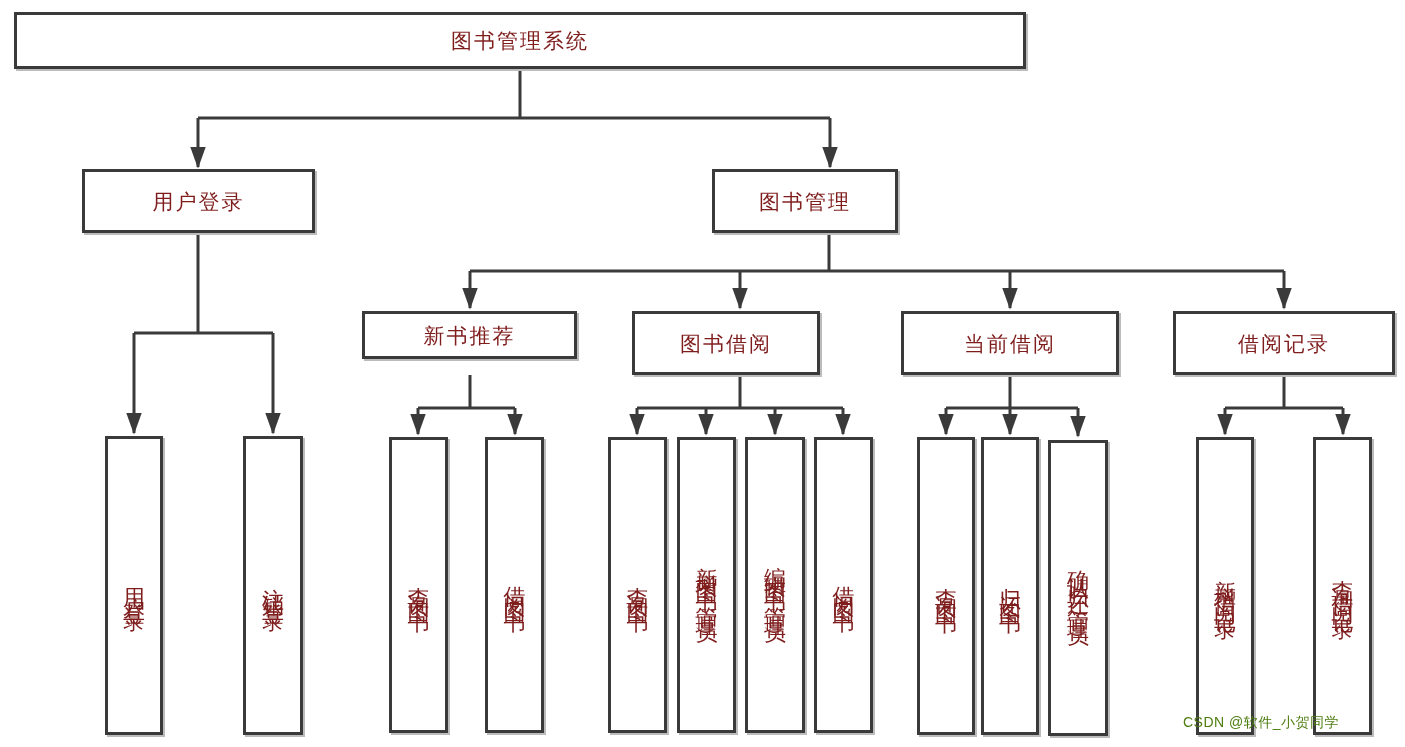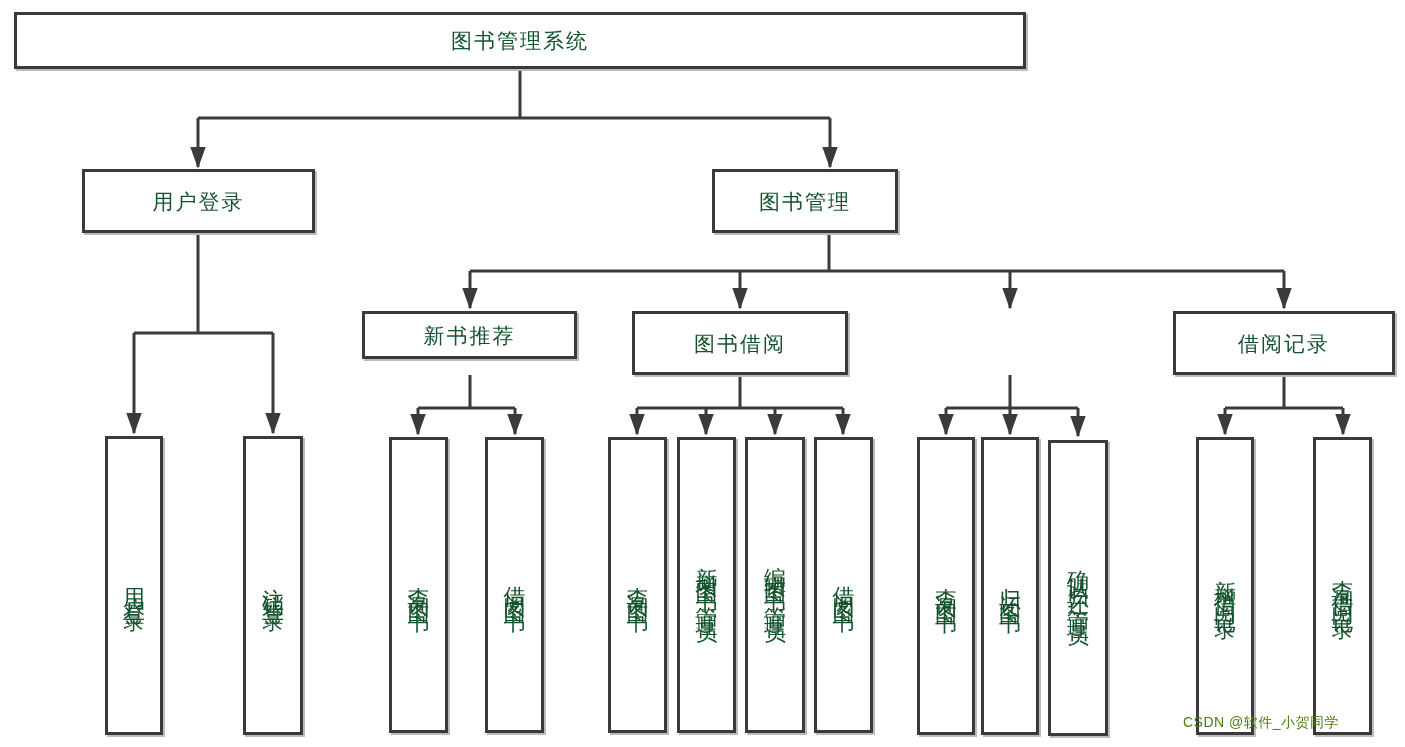--- a/index.html
+++ b/index.html
@@ -17,21 +17,21 @@
     width: 1405px; height: 747px;
   }
   .ln { fill: none; stroke: #3a3a3a; stroke-width: 3; }
   .arw { marker-end: url(#arw); }
   .node {
     position: absolute;
     box-sizing: border-box;
     background: #ffffff;
     border: 3px solid #3a3a3a;
     box-shadow: 2px 2px 0 #bcbcbc;
-    color: #14532d;
+    color: #7f1d1d;
     display: flex;
     align-items: center;
     justify-content: center;
     text-align: right;
   }
   .hnode {
     font-size: 21px;
     letter-spacing: 2px;
     line-height: 1;
     white-space: nowrap;
@@ -99,21 +99,22 @@
     <path class="ln arw" d="M1225 408 V434"></path>
     <path class="ln arw" d="M1343 408 V434"></path>
   </svg>
 
   <div class="node hnode" style="left:14px; top:12px; width:1012px; height:57px;">图书管理系统</div>
 
   <div class="node hnode" style="left:82px; top:169px; width:233px; height:64px;">用户登录</div>
   <div class="node hnode" style="left:712px; top:169px; width:186px; height:64px;">图书管理</div>
 
   <div class="node hnode" style="left:362px; top:311px; width:215px; height:48px;">新书推荐</div>
-  <div class="node hnode" style="left:632px; top:311px; width:216px; height:64px;">图书借阅</div>
+  <div class="node hnode" style="left:632px; top:311px; width:188px; height:64px;">图书借阅</div>
+  <div class="node hnode" style="left:901px; top:311px; width:218px; height:64px;">当前借阅</div>
   <div class="node hnode" style="left:1173px; top:311px; width:222px; height:64px;">借阅记录</div>
 
   <div class="node vnode" style="left:105px; top:436px; width:58px; height:299px;">用户登录</div>
   <div class="node vnode" style="left:243px; top:436px; width:60px; height:299px;">注销登录</div>
 
   <div class="node vnode" style="left:389px; top:437px; width:59px; height:296px;">查询图书</div>
   <div class="node vnode" style="left:485px; top:437px; width:59px; height:296px;">借阅图书</div>
 
   <div class="node vnode" style="left:608px; top:437px; width:59px; height:296px;">查询图书</div>
   <div class="node vnode" style="left:677px; top:437px; width:59px; height:296px;">新增图书（管理员）</div>

